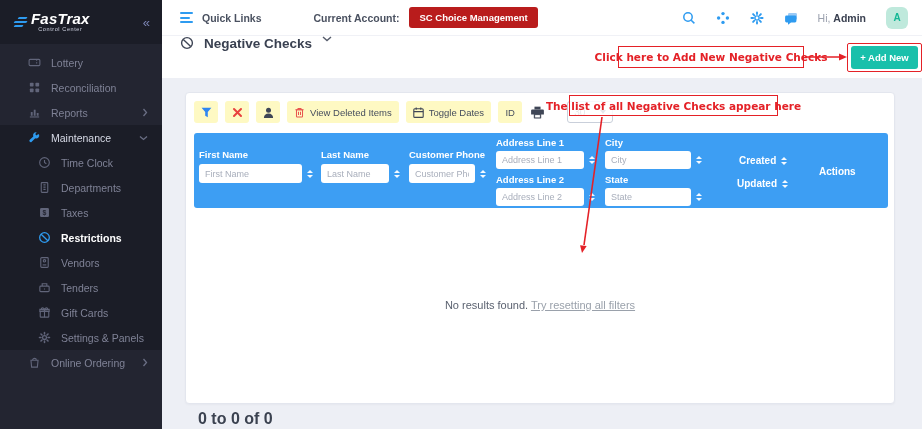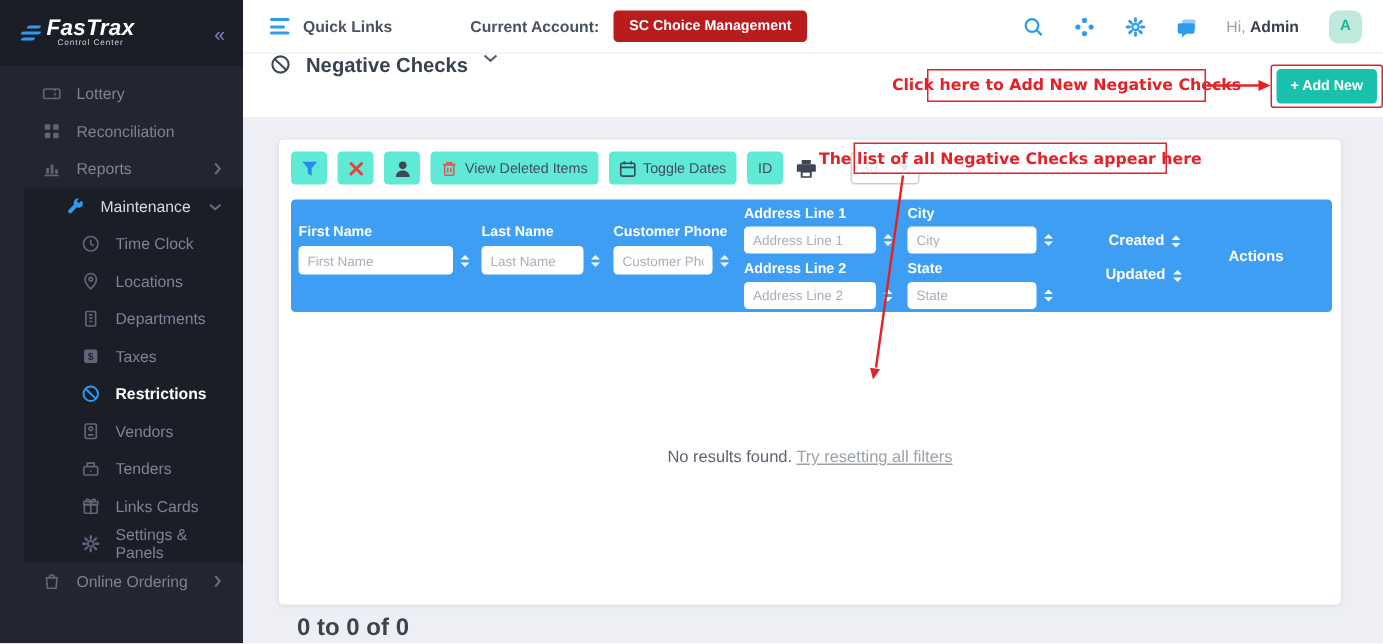--- a/index.html
+++ b/index.html
@@ -18,21 +18,21 @@
   .logo-txt { display:flex; flex-direction:column; line-height:1; }
   .logo-name { color:#fff; font-size:15px; font-weight:bold; font-style:italic; letter-spacing:.2px; }
   .logo-sub { color:#cfd3e2; font-size:5.5px; letter-spacing:.6px; text-align:center; margin-top:1px; }
   .collapse { color:#7d86b5; font-size:13px; cursor:pointer; line-height:1; }
   .sb-nav { padding-top:6px; }
   .sb-item { height:25px; display:flex; align-items:center; gap:10px; padding-left:28px; padding-right:14px; color:#7f8296; font-size:10.5px; cursor:pointer; }
   .sb-item .ic { width:13px; height:13px; flex:0 0 13px; display:flex; align-items:center; justify-content:center; color:#61657a; }
   .sb-item .ic svg { width:13px; height:13px; }
   .sb-item .chev { margin-left:auto; color:#6a6e84; display:flex; }
   .sb-item.sub { padding-left:38px; }
-  .maint-block { background:#1b1d27;margin-left:16px; }
+  .maint-block { background:#1b1d27; }
   .sb-item.maint { color:#d7dae6; }
   .sb-item.maint .ic { color:#2e9bf0; }
   .sb-item.active { color:#ffffff; font-weight:bold; }
   .sb-item.active .ic { color:#2e9bf0; }
 
   
   .main { position:absolute; left:162px; top:0; right:0; bottom:0; }
   .topbar { height:36px; background:#fff; border-bottom:1px solid #f0f1f6; display:flex; align-items:center; padding:0 14px 0 18px; }
   .hamburger { display:flex; flex-direction:column; gap:2.5px; cursor:pointer; margin-right:9px; }
   .hamburger i { width:13px; height:2px; background:#2e9bf0; border-radius:1px; display:block; }
@@ -51,21 +51,21 @@
   .title-icon { color:#3f4656; display:flex; margin-right:10px; }
   .title-icon svg { width:14px; height:14px; }
   .page-title { font-size:13.5px; font-weight:bold; color:#3a4151; }
   .title-chev { margin-left:10px; display:flex; color:#555c6b; cursor:pointer; }
 
   .content { position:absolute; top:78px; left:0; right:0; bottom:0; background:#edeff5; }
   .card { position:absolute; left:23px; top:14px; width:710px; height:312px; background:#fff; border:1px solid #e3e6ee; border-radius:4px; box-shadow:0 1px 2px rgba(40,50,80,.04); }
 
   
   .toolbar { position:absolute; left:8px; top:8px; display:flex; align-items:center; gap:7px; }
-  .tbtn { height:22px; background:#5eead4; border:none; border-radius:3px; display:flex; align-items:center; justify-content:center; gap:5px; padding:0 7px; font-size:9.5px; color:#454d5d; font-family:inherit; cursor:pointer; }
+  .tbtn { height:22px; background:#fef9c3; border:none; border-radius:3px; display:flex; align-items:center; justify-content:center; gap:5px; padding:0 7px; font-size:9.5px; color:#454d5d; font-family:inherit; cursor:pointer; }
   .tbtn.icon-only { width:24px; padding:0; }
   .tbtn svg { width:11px; height:11px; }
   .printer-btn { background:transparent; border:none; cursor:pointer; display:flex; padding:0 2px; }
   .printer-btn svg { width:13px; height:13px; }
   .pagesize { margin-left:14px; width:46px; height:22px; background:#fff; border:1px solid #c9cfda; border-radius:3px; display:flex; align-items:center; justify-content:space-between; padding:0 6px; font-size:10px; color:#5a6170; cursor:pointer; }
   .pagesize .dn { width:0; height:0; border-left:3.5px solid transparent; border-right:3.5px solid transparent; border-top:4px solid #5a6170; }
 
   
   .thead { position:absolute; left:8px; top:40px; width:694px; height:75px; background:#3d9ef3; border-radius:3px; }
   .hcol { position:absolute; }
@@ -171,29 +171,20 @@
         <div class="sb-item sub">
           <span class="ic">
               <svg viewBox="0 0 14 14" fill="none" stroke="currentColor" stroke-width="1.2">
                 <circle cx="7" cy="7" r="5.2"></circle>
                 <path d="M7 4.2V7l2 1.4"></path>
               </svg>
             </span>
           <span class="lbl">Time Clock</span>
         </div>
 
-        <div class="sb-item sub">
-          <span class="ic">
-              <svg viewBox="0 0 14 14" fill="none" stroke="currentColor" stroke-width="1.2">
-                <path d="M7 1.5c-2.3 0-4.1 1.8-4.1 4 0 3 4.1 7 4.1 7s4.1-4 4.1-7c0-2.2-1.8-4-4.1-4z"></path>
-                <circle cx="7" cy="5.5" r="1.3"></circle>
-              </svg>
-            </span>
-          <span class="lbl">Locations</span>
-        </div>
 
         <div class="sb-item sub">
           <span class="ic">
               <svg viewBox="0 0 14 14" fill="none" stroke="currentColor" stroke-width="1.2">
                 <rect x="3.5" y="1.8" width="7" height="10.4" rx="0.8"></rect>
                 <path d="M5.8 4.2h2.4M5.8 6.6h2.4M5.8 9h2.4"></path>
               </svg>
             </span>
           <span class="lbl">Departments</span>
         </div>
@@ -240,21 +231,21 @@
         </div>
 
 
         <div class="sb-item sub">
           <span class="ic">
               <svg viewBox="0 0 14 14" fill="none" stroke="currentColor" stroke-width="1.2">
                 <rect x="2.4" y="5.8" width="9.2" height="6.2" rx="0.8"></rect>
                 <path d="M2 3.6h10v2.2H2zM7 3.6v8.4M7 3.6C5.8 1.4 3.4 1.6 3.8 3c.3 1 2 .9 3.2.6M7 3.6c1.2-2.2 3.6-2 3.2-.6-.3 1-2 .9-3.2.6"></path>
               </svg>
             </span>
-          <span class="lbl">Links Cards</span>
+          <span class="lbl">Gift Cards</span>
         </div>
 
         <div class="sb-item sub">
           <span class="ic">
               <svg viewBox="0 0 14 14" fill="none" stroke="currentColor">
                 <circle cx="7" cy="7" r="2.1" stroke-width="1.3"></circle>
                 <g stroke-width="1.7" stroke-linecap="round">
                   <path d="M7 1.6v1.6M7 10.8v1.6M1.6 7h1.6M10.8 7h1.6M3.2 3.2l1.1 1.1M9.7 9.7l1.1 1.1M10.8 3.2L9.7 4.3M4.3 9.7l-1.1 1.1"></path>
                 </g>
               </svg>

